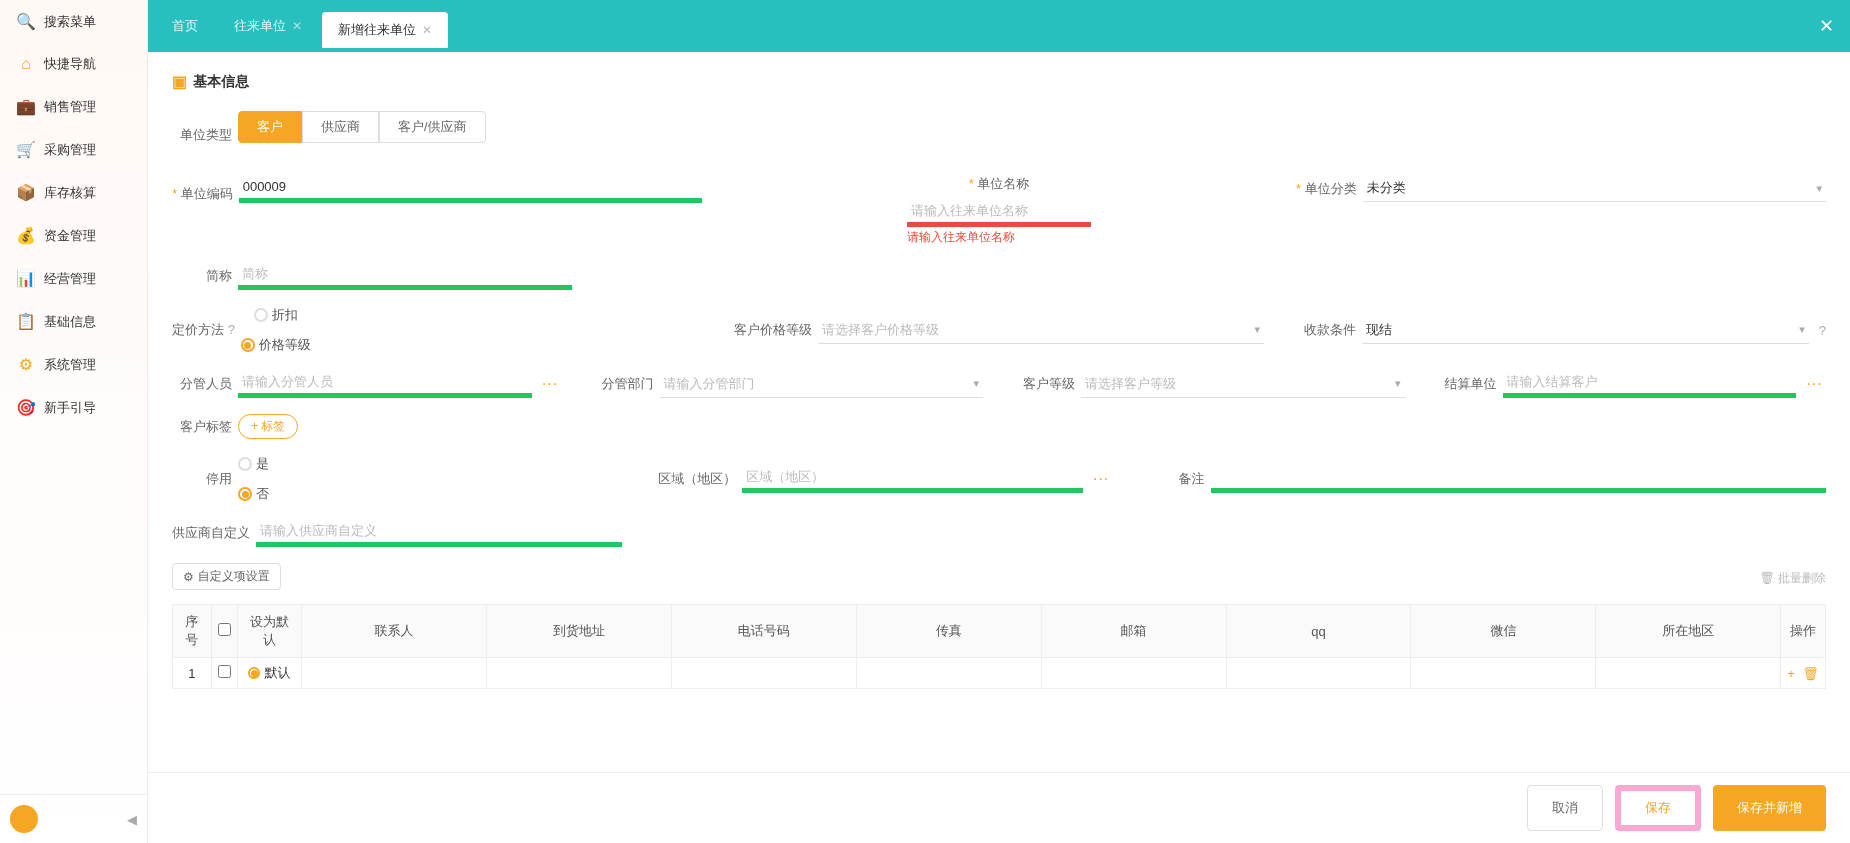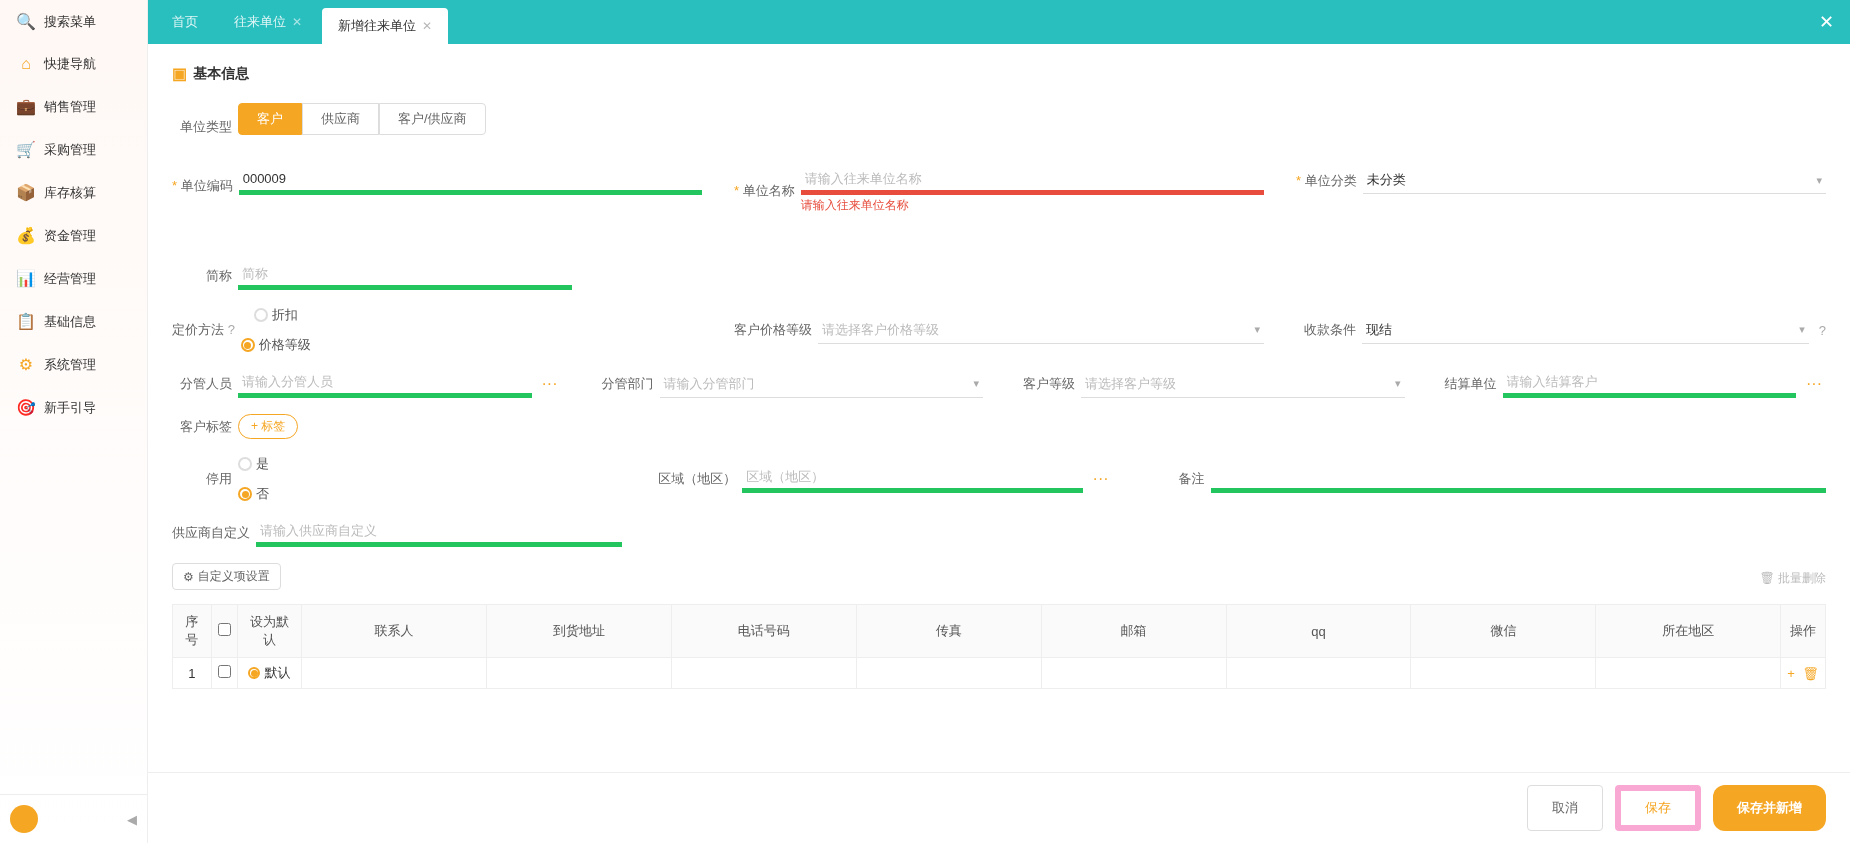--- a/index.html
+++ b/index.html
@@ -35,21 +35,21 @@
     .sidebar-bottom .avatar { width: 28px; height: 28px; background: #f5a623; border-radius: 50%; }
 
     
     .main { flex: 1; display: flex; flex-direction: column; overflow: hidden; }
 
     
     .tab-bar {
       background: #2abfbf;
       display: flex;
       align-items: center;
-      height: 44px;
+      height: 52px;
       padding: 0 8px;
       gap: 4px;
       flex-shrink: 0;
     }
     .tab {
       display: flex;
       align-items: center;
       gap: 6px;
       padding: 0 16px;
       height: 36px;
@@ -247,26 +247,25 @@
       border: 6px solid #f9a8d4;
       border-radius: 4px;
       background: #fff;
       color: #f5a623;
       cursor: pointer;
       font-size: 13px;
     }
     .btn-save-new {
       padding: 8px 24px;
       border: none;
-      border-radius: 12px;
+      border-radius: 4px;
       background: #f5a623;
       color: #fff;
       cursor: pointer;
       font-size: 13px;
-      font-weight: bold;
     }
     .field-with-error {
       display: flex;
       flex-direction: column;
       flex: 1;
     }
   </style>
 </head>
 <body>
 
@@ -354,40 +353,40 @@
     </div>
 
     <div class="form-row" style="gap:32px;">
 
       <div class="form-field" style="flex:1;align-items:flex-end;">
         <span class="form-label required">单位编码</span>
         <input class="form-input" type="text" style="min-width: 180px;" value="000009">
       </div>
 
       <div class="form-field" style="flex:1; flex-direction:column; align-items:flex-start;">
-        <div style="display:flex;align-items:center;gap:6px;width:100%;">
+        <div style="display:flex;align-items:center;gap:6px;width:100%;flex-direction:column;">
           <span class="form-label required">单位名称</span>
           <div class="field-with-error" style="flex:1;">
             <input class="form-input error" type="text" style="border-bottom-color: rgb(231, 76, 60); width: 100%;" placeholder="请输入往来单位名称">
             <span class="error-msg">请输入往来单位名称</span>
           </div>
         </div>
       </div>
 
       <div class="form-field" style="flex:1;">
         <span class="form-label required">单位分类</span>
         <div class="form-select" style="min-width:180px;">
           <span class="val">未分类</span>
           <span class="form-select-arrow">▾</span>
         </div>
       </div>
     </div>
 
     <div class="form-row">
-      <div class="form-field" style="flex:1; max-width:400px;margin-top:32px;">
+      <div class="form-field" style="flex:1; max-width:400px;">
         <span class="form-label">简称</span>
         <input class="form-input" type="text" style="min-width: 200px;" placeholder="简称">
       </div>
     </div>
 
     <div class="form-row" style="gap:32px; align-items:center;">
 
       <div class="form-field" style="flex:1;">
         <span class="form-label" style="white-space:nowrap;">
           定价方法

